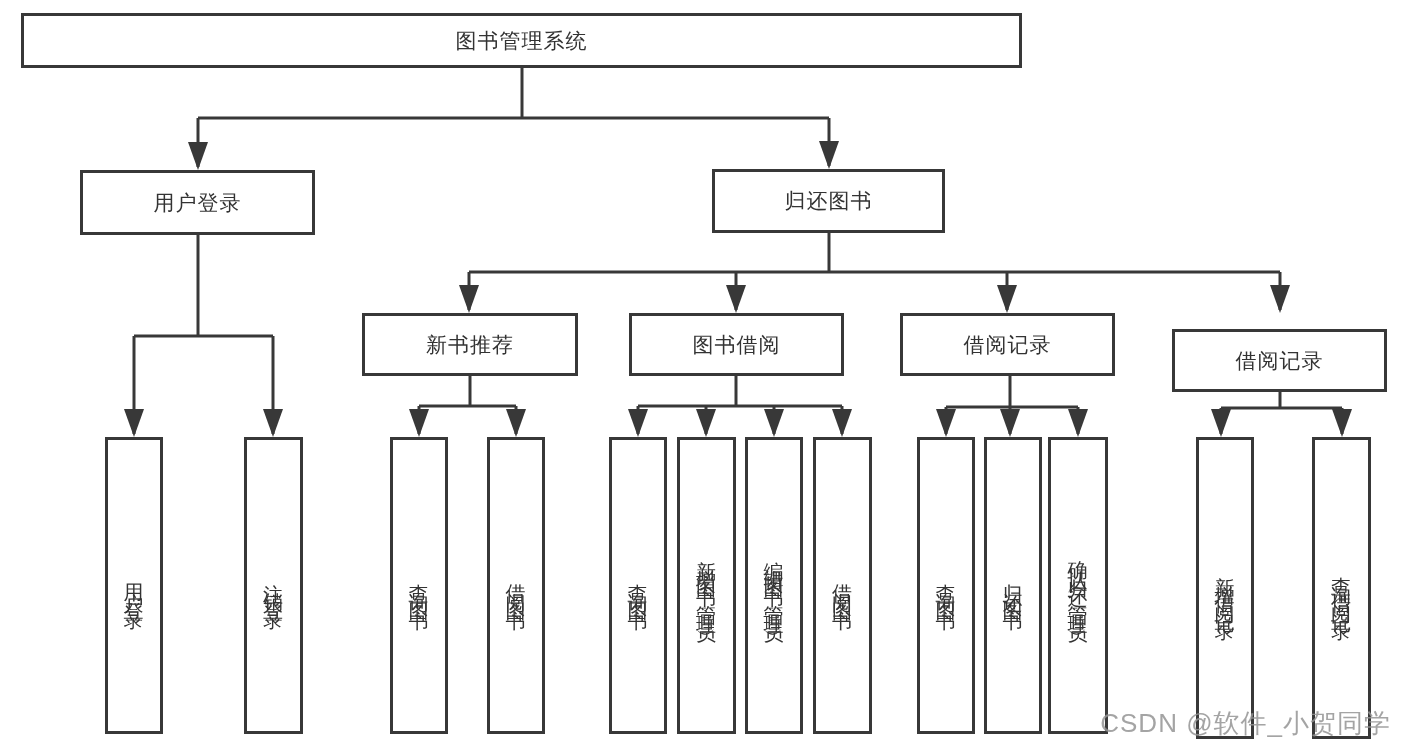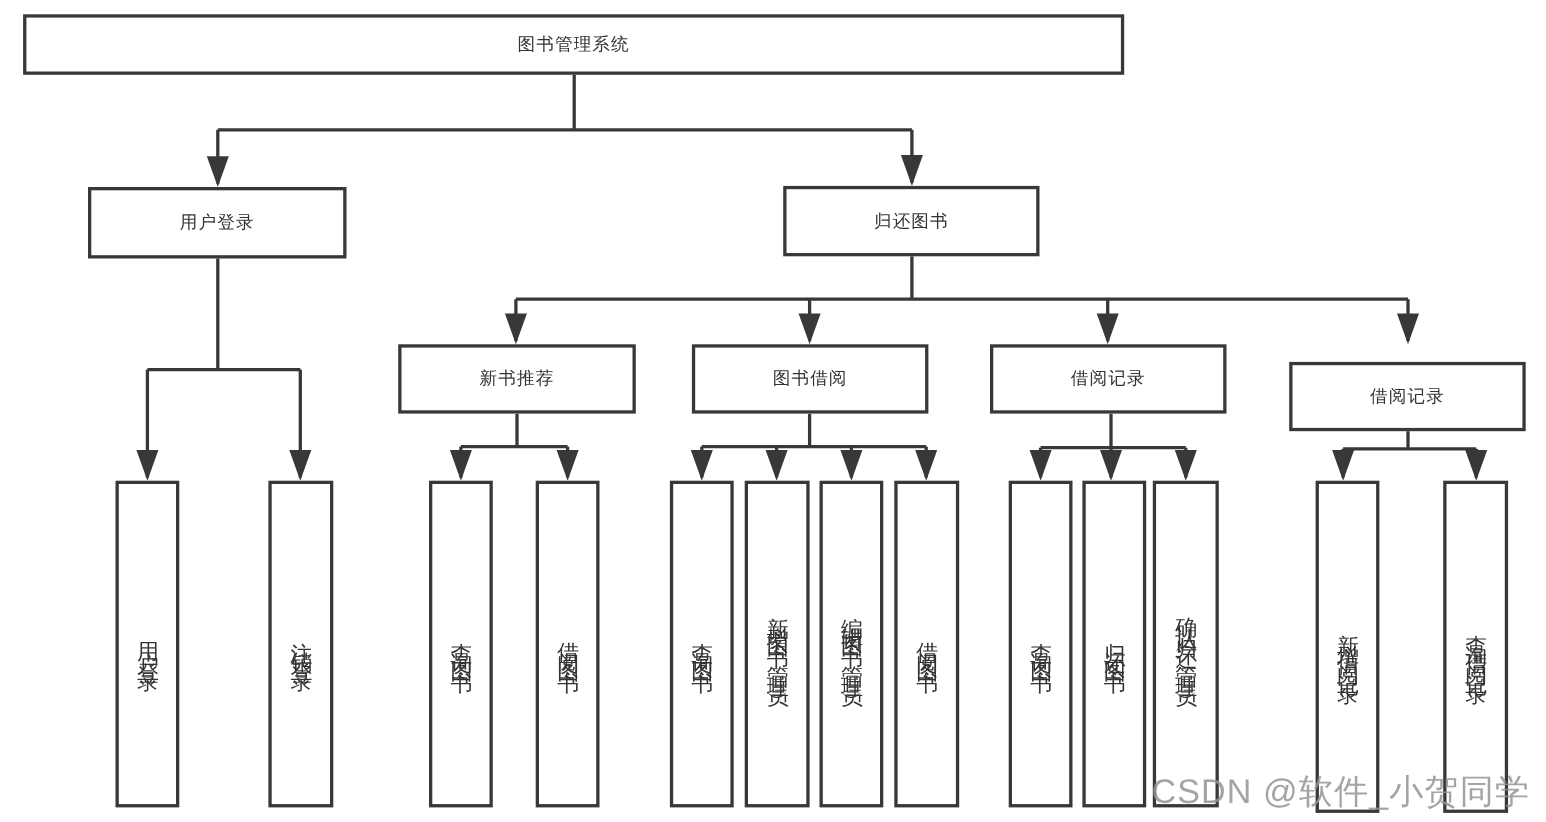--- a/index.html
+++ b/index.html
@@ -7,35 +7,35 @@
     position:relative;width:1405px;height:747px;background:#ffffff;overflow:hidden;
     font-family:"Liberation Sans","DejaVu Sans",sans-serif;
   }
   .connectors{position:absolute;left:0;top:0;z-index:1;}
   .connectors path{stroke:#383838;stroke-width:3;fill:none;}
   .connectors polygon{fill:#383838;stroke:none;}
   .hbox{
     position:absolute;z-index:2;box-sizing:border-box;
     border:3px solid #383838;background:#ffffff;
     display:flex;align-items:center;justify-content:center;
-    font-size:16px;color:#333333;letter-spacing:1px;
+    font-size:21px;color:#333333;letter-spacing:1px;
   }
   .vbox{
     position:absolute;z-index:2;box-sizing:border-box;
     border:3px solid #383838;background:#ffffff;
     display:flex;align-items:center;justify-content:center;
   }
   .vtext{
     writing-mode:vertical-lr;text-orientation:mixed;
     font-size:20px;color:#333333;letter-spacing:9px;line-height:1.1;
     white-space:nowrap;
   }
   .watermark{
     position:absolute;z-index:3;right:14px;bottom:6px;
-    font-size:31px;color:rgba(148,148,148,0.85);letter-spacing:1px;
+    font-size:26px;color:rgba(148,148,148,0.85);letter-spacing:1px;
   }
 </style>
 </head>
 <body>
 
 <div class="canvas">
 
   <svg class="connectors" width="1405" height="747" viewBox="0 0 1405 747">
 
     <path d="M522,67 V118"></path>

